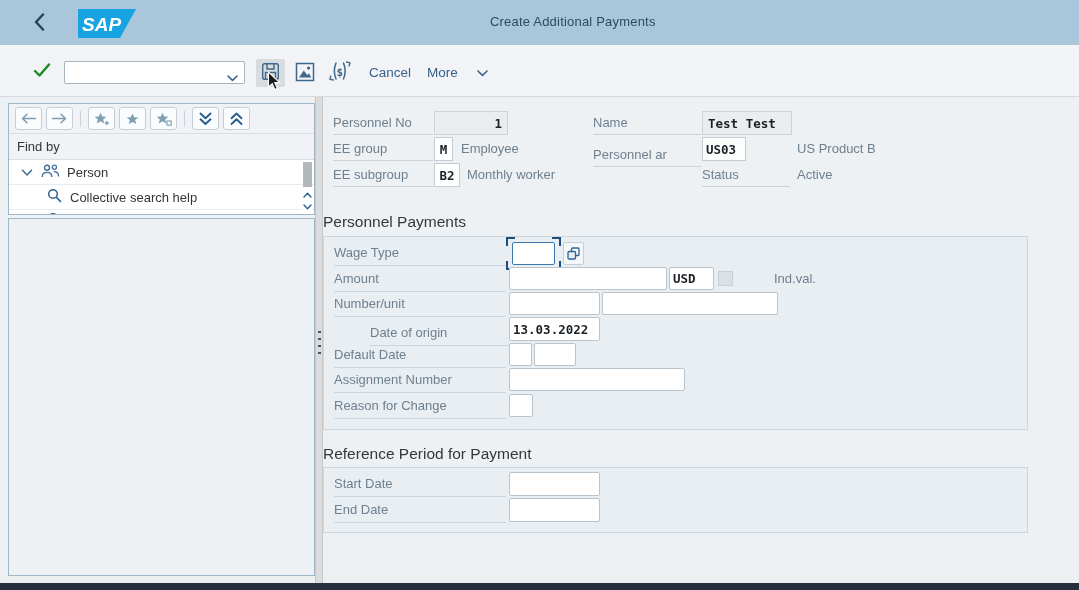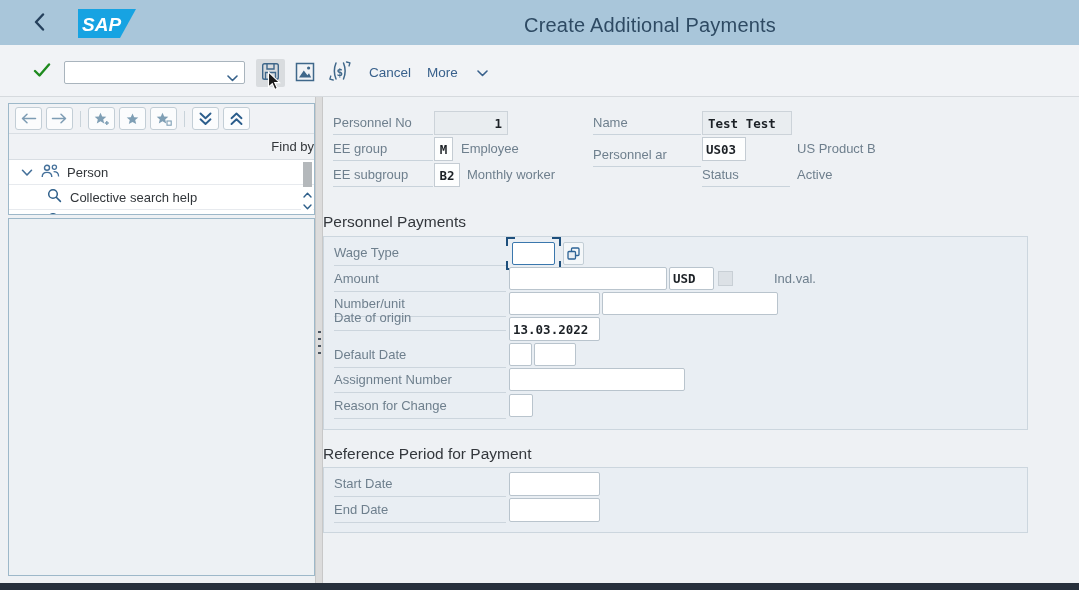--- a/index.html
+++ b/index.html
@@ -6,40 +6,40 @@
   html,body { width:1079px; height:590px; }
   #screen {
     position: relative; width: 1079px; height: 590px;
     background: #eef1f4; overflow: hidden;
     font-family: "Liberation Sans", sans-serif; font-size: 13px; color: #32363a;
   }
   .abs { position: absolute; }
 
   
   .hdr { left:0; top:0; width:1079px; height:45px; background:#a9c6da; }
-  .hdr-title { left:524px; top:14px; font-size:20px; color:#2e4a63; letter-spacing:.2px; }
+  .hdr-title { left:490px; top:14px; font-size:13px; color:#2e4a63; letter-spacing:.2px; }
   .logo { left:78px; top:9px; width:58px; height:29px; }
   .backbtn { left:33px; top:13px; width:16px; height:18px; }
 
   
   .tbar { left:0; top:45px; width:1079px; height:52px; background:#f1f3f6; border-bottom:1px solid #d6dade; }
   .combo { left:64px; top:16px; width:181px; height:23px; background:#fff; border:1px solid #a9b4bd; border-radius:2px; }
   .combo input { position:absolute; left:2px; top:1px; width:158px; height:19px; border:none; outline:none;
                  font-family:"Liberation Sans",sans-serif; font-size:13px; background:transparent; }
   .combo .chev { position:absolute; right:6px; top:8px; }
   .iconbtn { display:flex; align-items:center; justify-content:center; }
   .savebtn { left:256px; top:14px; width:29px; height:28px; background:#d9dcdf; border-radius:2px; }
   .picbtn  { left:294px; top:17px; width:22px; height:22px; }
   .curbtn  { left:327px; top:16px; width:26px; height:23px; }
   .txtbtn { font-size:13.5px; color:#39618c; line-height:24px; }
   .cancelbtn { left:369px; top:16px; }
   .morebtn { left:427px; top:16px; display:flex; align-items:center; gap:19px; }
 
   
-  .sb-top { left:8px; top:103px; width:307px; height:112px; background:#fff; border:1px solid #9db8c9; overflow:hidden;text-align:right; }
+  .sb-top { left:8px; top:103px; width:307px; height:112px; background:#fff; border:1px solid #9db8c9; overflow:hidden; }
   .sb-btnrow { position:relative; height:30px; background:#f0f2f5; border-bottom:1px solid #d9dee3;
                display:flex; align-items:center; gap:4px; padding-left:6px; }
   .tbtn { width:27px; height:23px; background:#fbfcfd; border:1px solid #c3ced6; border-radius:3px;
           display:flex; align-items:center; justify-content:center; flex:0 0 auto; }
   .tsep { width:1px; height:16px; background:#c9d3da; margin:0 3px; flex:0 0 auto; }
   .findby { height:26px; background:#f0f2f5; border-bottom:1px solid #d9dee3; line-height:25px; padding-left:8px; color:#32363a; }
   .trow { position:relative; height:25px; background:#fff; border-bottom:1px solid #e7eaee;
           display:flex; align-items:center; font-size:13px; }
   .trow.clip { height:6px; overflow:hidden; border-bottom:none; }
   .sb-thumb { position:absolute; right:2px; top:58px; width:9px; height:25px; background:#b4b8bb; }
@@ -301,21 +301,21 @@
     <input class="txt abs" style="left: 345px; top: 30px; width: 45px; height: 23px;" value="USD">
     <div class="abs chkbox" style="left:394px; top:34px; width:15px; height:15px;"></div>
     <div class="abs desc" style="left:412px; top:30px; height:23px; line-height:23px;margin-left:38px;">Ind.val.</div>
 
     <div class="gcell" style="top:55px;">
       <span class="lbl">Number/unit</span>
     </div>
     <input class="txt abs" style="left: 185px; top: 55px; width: 91px; height: 23px;" value="">
     <input class="txt abs" style="left: 278px; top: 55px; width: 176px; height: 23px;" value="">
 
-    <div class="gcell" style="top:69px;">
+    <div class="gcell" style="top:84px;margin-left:36px;">
       <span class="lbl">Date of origin</span>
     </div>
     <input class="txt abs" style="left: 185px; top: 80px; width: 91px; height: 24px;" value="13.03.2022">
 
     <div class="gcell" style="top:106px;">
       <span class="lbl">Default Date</span>
     </div>
     <input class="txt abs" style="left: 185px; top: 106px; width: 23px; height: 23px;" value="">
     <input class="txt abs" style="left: 210px; top: 106px; width: 42px; height: 23px;" value="">
 

